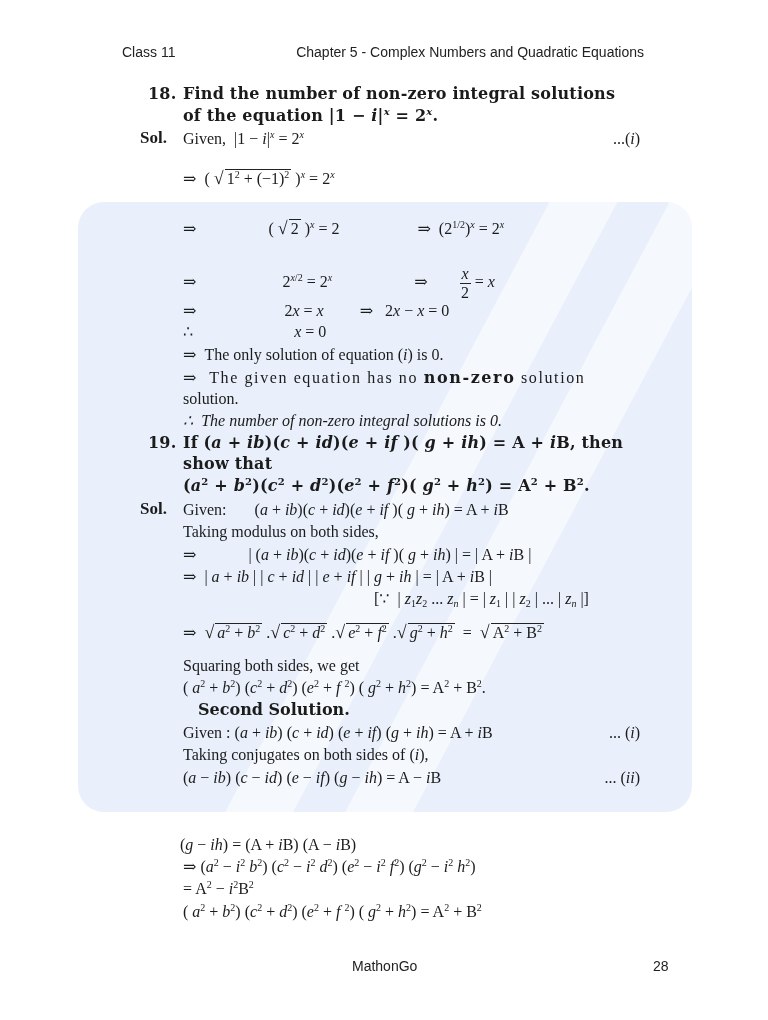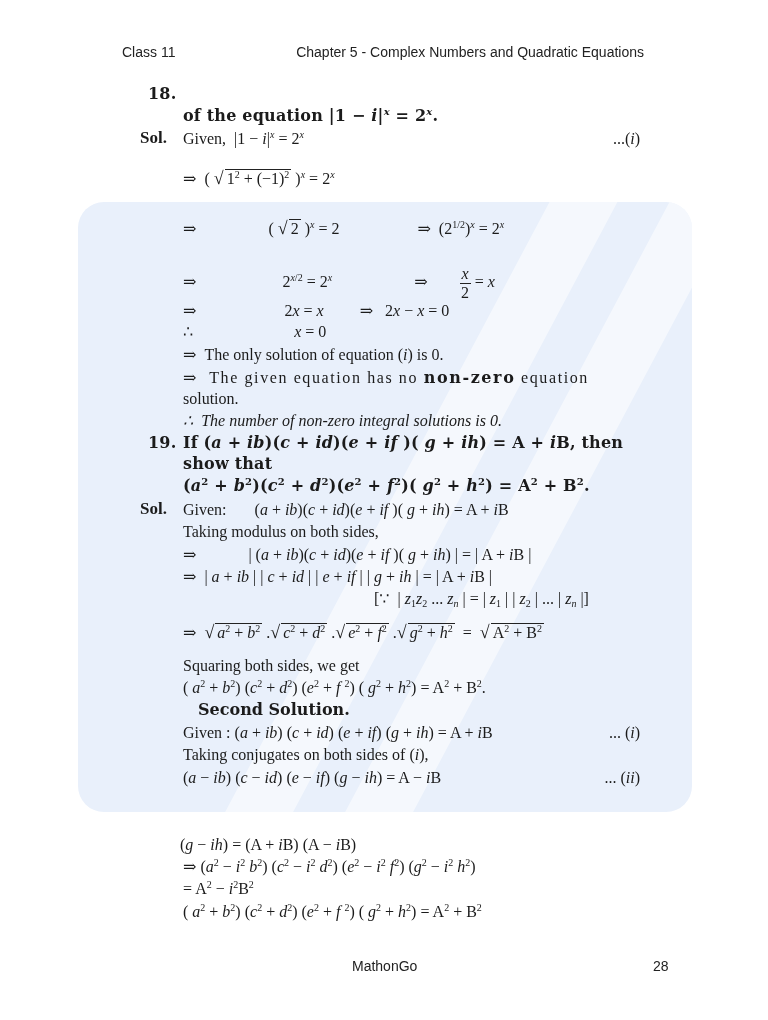--- a/index.html
+++ b/index.html
@@ -42,37 +42,38 @@
 <div class="hdr hdr-right">Chapter 5 - Complex Numbers and Quadratic Equations</div>
 
 <div class="panel">
   <div class="stripe s1"></div>
   <div class="stripe s2"></div>
 </div>
 
 <div class="content">
 
   <div class="line q" style="top:84px; left:148px;">18.</div>
+  <div class="line q" style="top:84px; left:183px;">Find the number of non-zero integral solutions</div>
   <div class="line q" style="top:106px; left:183px;">of the equation |1 − <i>i</i>|<sup><i>x</i></sup> = 2<sup><i>x</i></sup>.</div>
 
   <div class="line sol" style="top:128px;">Sol.</div>
   <div class="line" style="top:129px; left:183px;">Given,&nbsp; |1 − <i>i</i>|<sup><i>x</i></sup> = 2<sup><i>x</i></sup></div>
   <div class="line ref" style="top:129px;">...(<i>i</i>)</div>
 
   <div class="line" style="top:168px; left:183px;">⇒ &nbsp;( <span class="rad">√</span><span class="sqrt">1<sup>2</sup> + (−1)<sup>2</sup></span> )<sup><i>x</i></sup> = 2<sup><i>x</i></sup></div>
 
   <div class="line" style="top:218px; left:183px;">⇒<span style="display:inline-block;width:72px"></span>( <span class="rad">√</span><span class="sqrt">2</span> )<sup><i>x</i></sup> = 2<span style="display:inline-block;width:78px"></span>⇒ &nbsp;(2<sup>1/2</sup>)<sup><i>x</i></sup> = 2<sup><i>x</i></sup></div>
 
   <div class="line" style="top:263px; left:183px; line-height:38px;">⇒<span style="display:inline-block;width:86px"></span>2<sup><i>x</i>/2</sup> = 2<sup><i>x</i></sup><span style="display:inline-block;width:82px"></span>⇒<span style="display:inline-block;width:32px"></span><span class="frac"><span class="n"><i>x</i></span><span class="d">2</span></span> = <i>x</i></div>
 
   <div class="line" style="top:301px; left:183px;">⇒<span style="display:inline-block;width:88px"></span>2<i>x</i> = <i>x</i><span style="display:inline-block;width:36px"></span>⇒ &nbsp;&nbsp;2<i>x</i> − <i>x</i> = 0</div>
   <div class="line" style="top:322px; left:183px;">∴<span style="display:inline-block;width:101px"></span><i>x</i> = 0</div>
 
   <div class="line" style="top:345px; left:183px;">⇒ &nbsp;The only solution of equation (<i>i</i>) is 0.</div>
-  <div class="line" style="top:368px; left:183px; letter-spacing:1.6px;">⇒ &nbsp;<span>The given equation has no</span> <span class="b">non-zero</span> <span>equation</span></div>
+  <div class="line" style="top:368px; left:183px; letter-spacing:1.6px;">⇒ &nbsp;<span>The given equation has no</span> <span class="b">non-zero</span> <span>solution</span></div>
   <div class="line" style="top:389px; left:183px;">solution.</div>
   <div class="line" style="top:411px; left:183px;font-style:italic;">∴ &nbsp;<span>The number of non-zero integral solutions is 0.</span></div>
 
   <div class="line q" style="top:433px; left:148px;">19.</div>
   <div class="line q" style="top:433px; left:183px;">If (<i>a</i> + <i>ib</i>)(<i>c</i> + <i>id</i>)(<i>e</i> + <i>if</i> )( <i>g</i> + <i>ih</i>) = A + <i>i</i>B, then</div>
   <div class="line q" style="top:454px; left:183px;">show that</div>
   <div class="line q" style="top:476px; left:183px;">(<i>a</i><sup>2</sup> + <i>b</i><sup>2</sup>)(<i>c</i><sup>2</sup> + <i>d</i><sup>2</sup>)(<i>e</i><sup>2</sup> + <i>f</i><sup>2</sup>)( <i>g</i><sup>2</sup> + <i>h</i><sup>2</sup>) = A<sup>2</sup> + B<sup>2</sup>.</div>
 
   <div class="line sol" style="top:499px;">Sol.</div>
   <div class="line" style="top:500px; left:183px;"><span>Given:</span><span style="display:inline-block;width:28px"></span>(<i>a</i> + <i>ib</i>)(<i>c</i> + <i>id</i>)(<i>e</i> + <i>if</i> )( <i>g</i> + <i>ih</i>) = A + <i>i</i>B</div>

